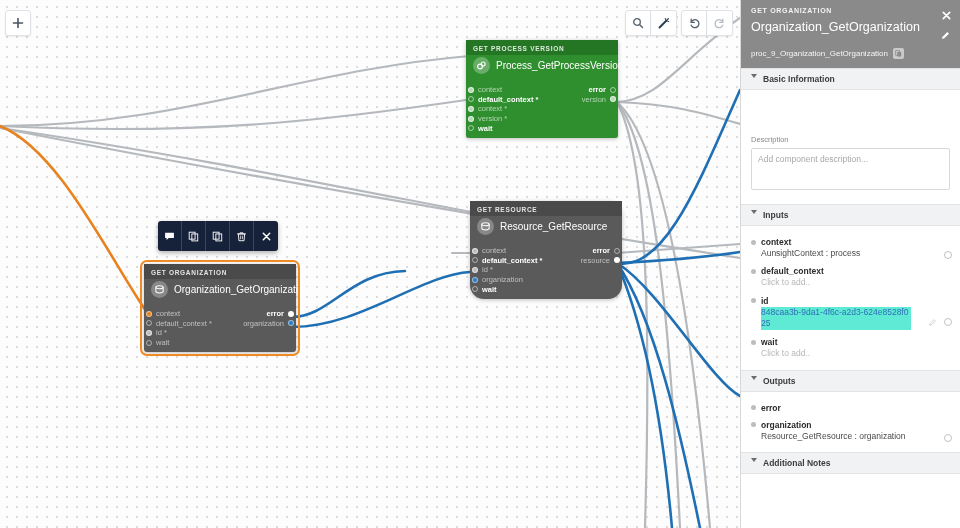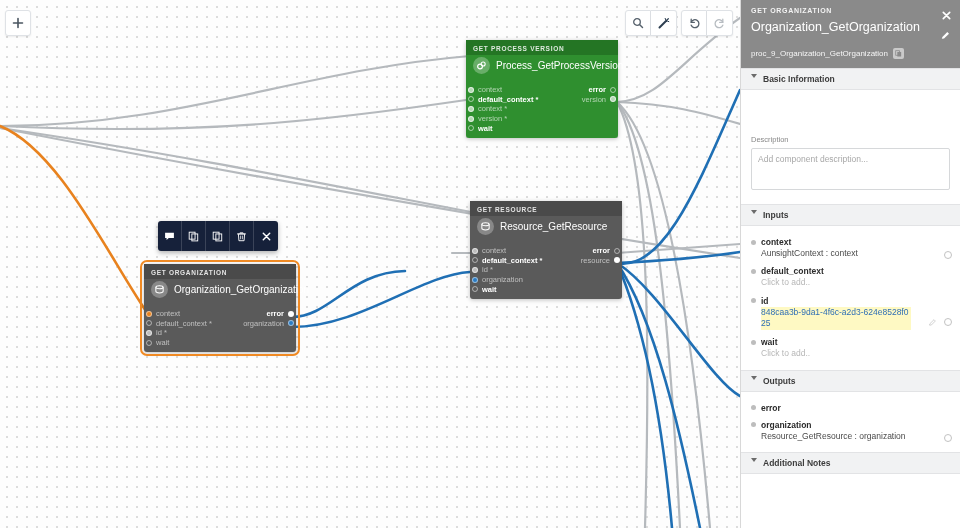--- a/index.html
+++ b/index.html
@@ -92,21 +92,21 @@
 
   
   .node.green { background: #2f8f2f; }
   .node.green .nhead { background: #247524; }
   .node.green .port { border-color: rgba(255,255,255,.55); }
   .node.green .port.filled { background: rgba(255,255,255,.65); border-color: rgba(255,255,255,.65); }
   .node.green .plabel { color: rgba(255,255,255,.62); }
   .node.green .plabel.strong { color:#fff; }
 
   
-  .node.gray { background: #5a5a5a; }
+  .node.gray { background: #5a5a5a; border-radius: 14px; }
   .node.gray .nhead { background: #4a4a4a; }
   .node.gray .port { border-color: rgba(255,255,255,.5); }
   .node.gray .port.filled { background: rgba(255,255,255,.6); border-color: rgba(255,255,255,.6); }
   .node.gray .plabel { color: rgba(255,255,255,.6); }
   .node.gray .plabel.strong { color:#fff; }
 
   .node.selected { outline: 2px solid #f08a24; outline-offset: 2px; border-radius:3px; }
 
   
   #node-toolbar {
@@ -165,21 +165,21 @@
     font-family: "Liberation Sans", sans-serif;
     resize: none; background:#fff;
   }
   .ta::placeholder { color: #a8a8a8; }
 
   .iorow { padding: 3px 10px 4px 10px; position: relative; }
   .iorow .ioname { font-size: 8.5px; font-weight: bold; color:#2b2b2b; display:flex; align-items:center; gap:5px; }
   .iodot { width:5px;height:5px;border-radius:50%;background:#bdbdbd;flex:0 0 auto;}
   .ioval { font-size: 8.5px; color:#4a4a4a; margin-left: 10px; margin-top: 1px; line-height: 1.35; }
   .ioval.empty { color: #b7b7b7; }
-  .ioval.link { color:#2f6fb5; background:#fef9c3; display:inline-block; max-width: 150px; word-break:break-all; }
+  .ioval.link { color:#2f6fb5; background:#5eead4; display:inline-block; max-width: 150px; word-break:break-all; }
   .io-actions { position:absolute; right: 8px; top: 4px; display:flex; align-items:center; gap:7px; }
   .circ { width:8px;height:8px;border-radius:50%;border:1px solid #c2c2c2; display:inline-block; }
   .io-actions.low { top: auto; bottom: 4px; }
   .pencil-sm { opacity:.45; }
 </style>
 </head>
 <body>
 
 <div id="app">
 
@@ -486,21 +486,21 @@
       <span class="caret"></span>
       <span>Inputs</span>
     </div>
     <div style="padding:8px 0 6px 0;">
 
       <div class="iorow">
         <div class="ioname">
             <span class="iodot"></span>
             <span>context</span>
           </div>
-        <div class="ioval">AunsightContext : context</div>
+        <div class="ioval">AunsightContext : process</div>
         <div class="io-actions low">
           <span class="circ"></span>
         </div>
       </div>
 
       <div class="iorow">
         <div class="ioname">
             <span class="iodot"></span>
             <span>default_context</span>
           </div>

